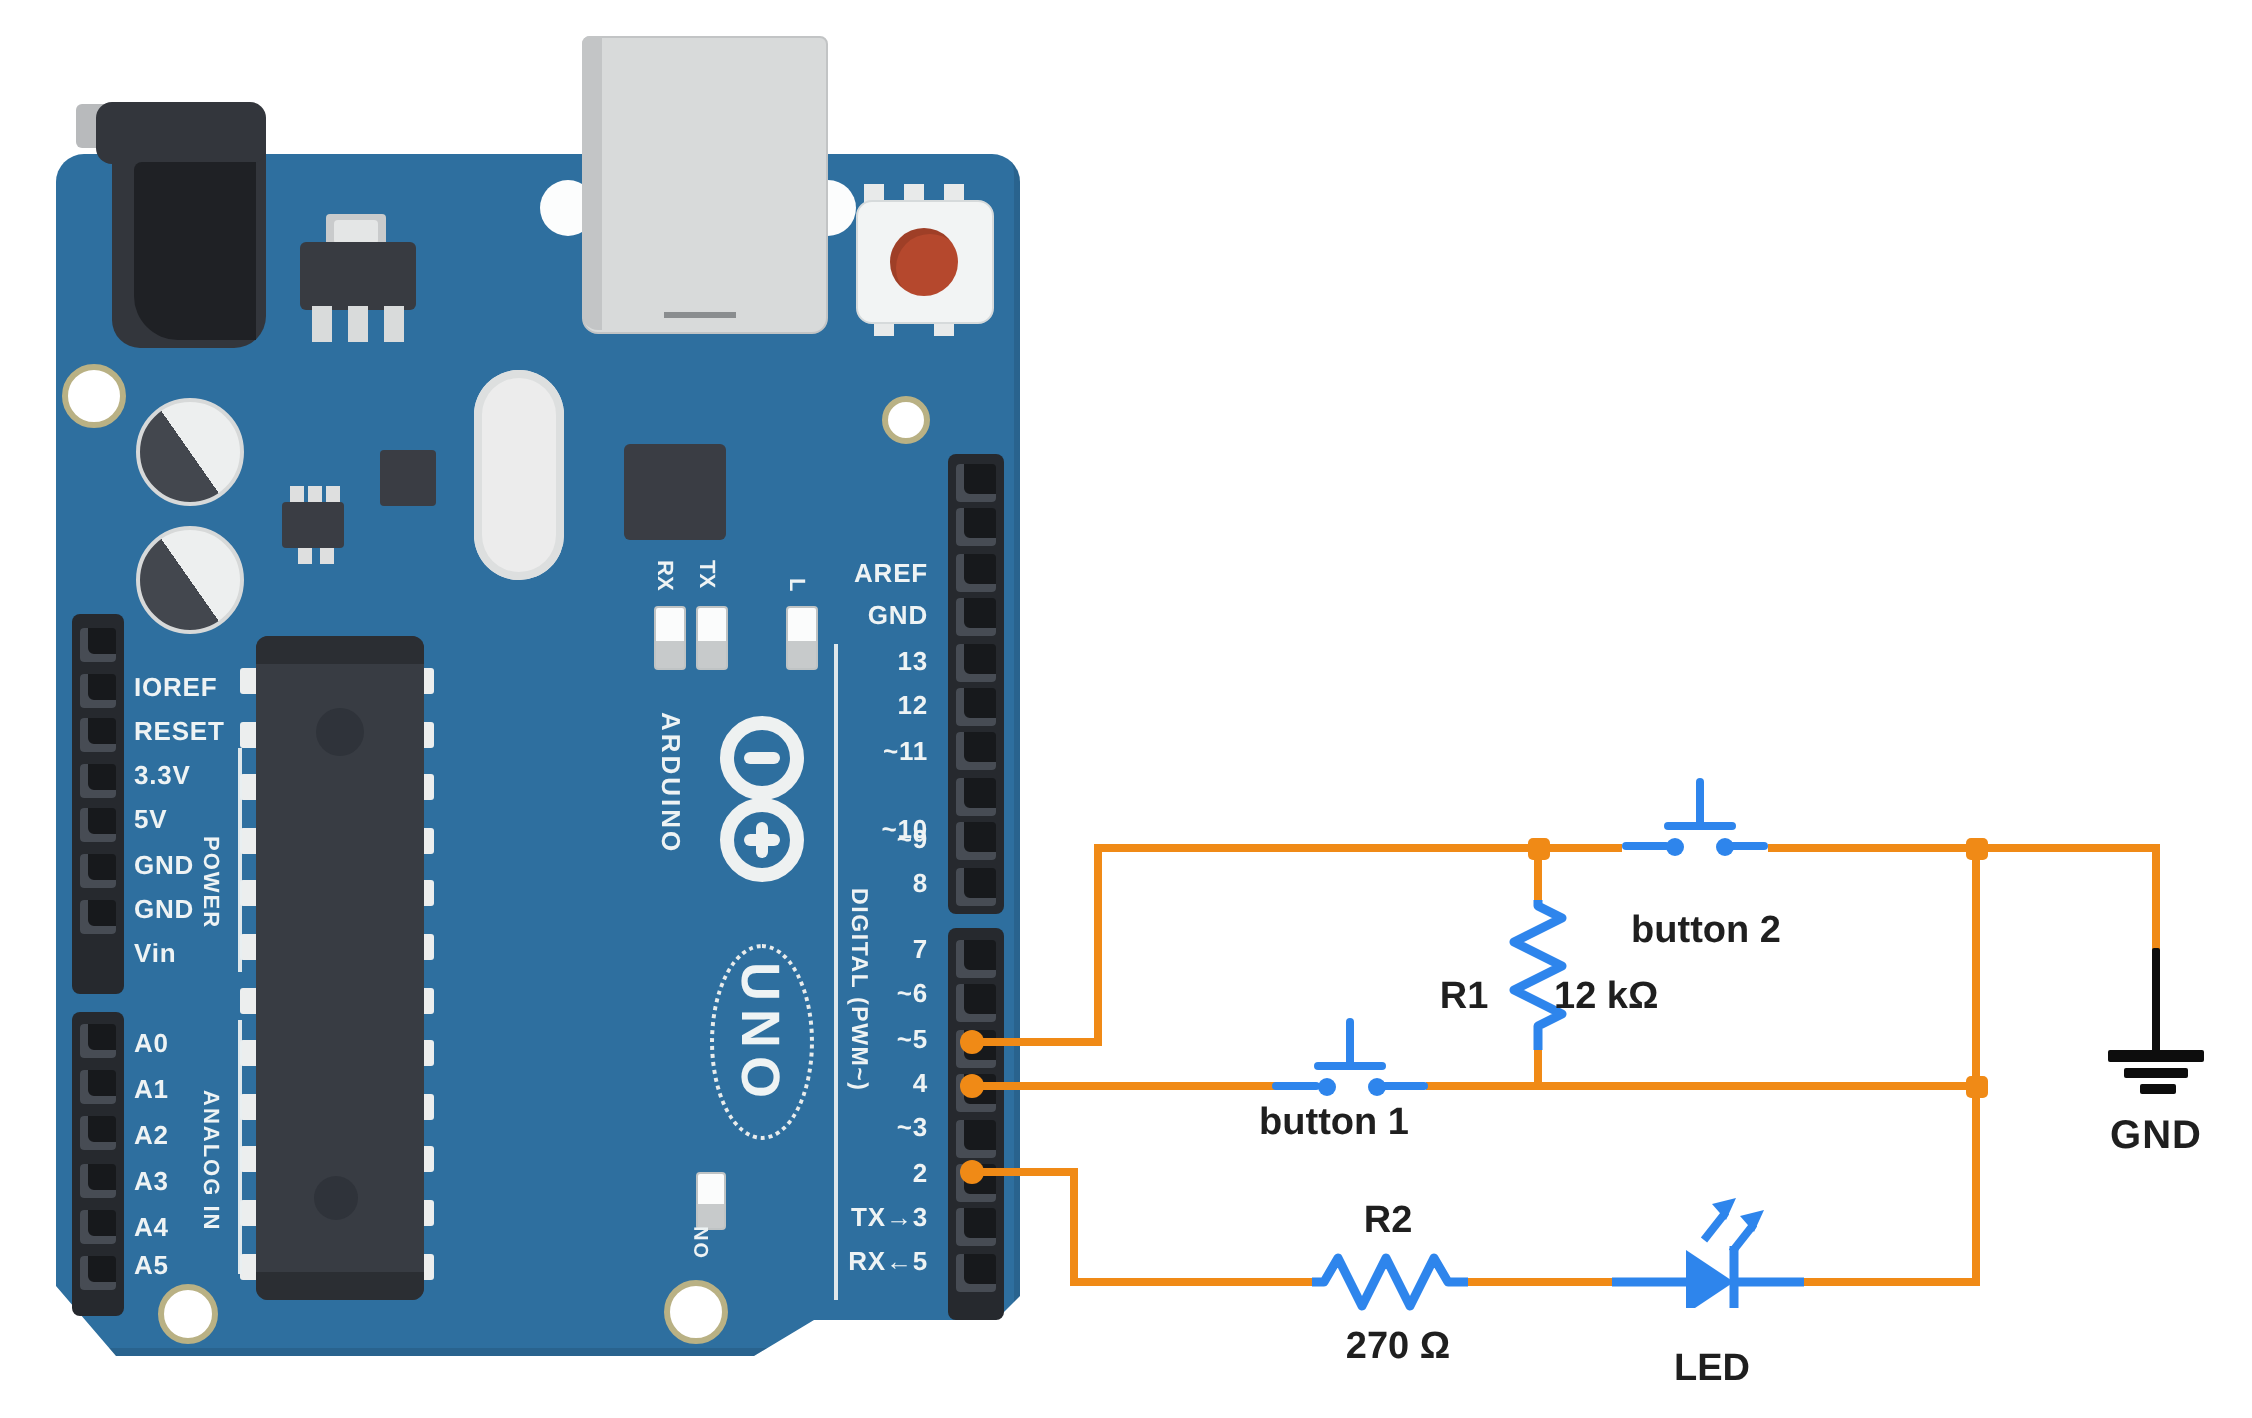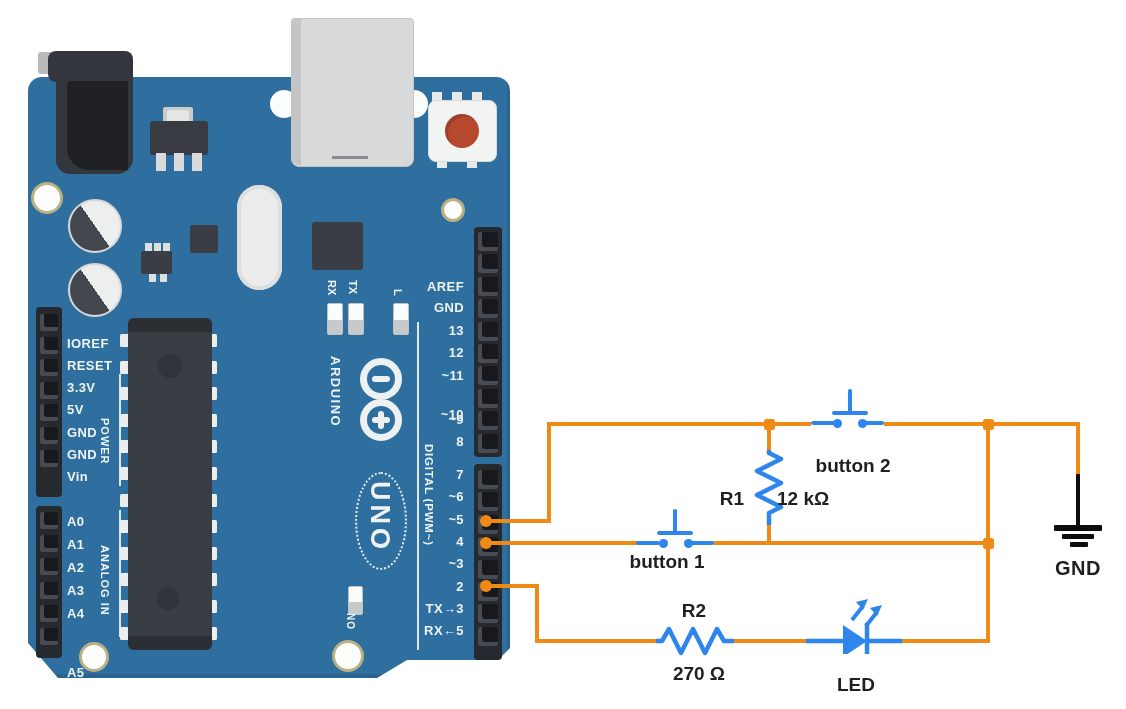--- a/index.html
+++ b/index.html
@@ -175,21 +175,21 @@
   <div class="blabel" style="left:67px;top:446px;">GND</div>
   <div class="blabel" style="left:67px;top:468px;">Vin</div>
   <div class="wline" style="left:119px;top:374px;height:112px;"></div>
   <div class="vtext" style="left:99px;top:418px;font-size:11px;letter-spacing:1px;">POWER</div>
 
   <div class="blabel" style="left:67px;top:513px;">A0</div>
   <div class="blabel" style="left:67px;top:536px;">A1</div>
   <div class="blabel" style="left:67px;top:559px;">A2</div>
   <div class="blabel" style="left:67px;top:582px;">A3</div>
   <div class="blabel" style="left:67px;top:605px;">A4</div>
-  <div class="blabel" style="left:67px;top:664px;">A5</div>
+  <div class="blabel" style="left:67px;top:624px;">A5</div>
   <div class="wline" style="left:119px;top:510px;height:127px;"></div>
   <div class="vtext" style="left:99px;top:545px;font-size:11px;letter-spacing:1px;">ANALOG IN</div>
 
   <div class="blabel rlabel" style="left:398px;top:278px;">AREF</div>
   <div class="blabel rlabel" style="left:398px;top:299px;">GND</div>
   <div class="blabel rlabel" style="left:398px;top:322px;">13</div>
   <div class="blabel rlabel" style="left:398px;top:344px;">12</div>
   <div class="blabel rlabel" style="left:398px;top:367px;">~11</div>
   <div class="blabel rlabel" style="left:398px;top:406px;">~10</div>
   <div class="blabel rlabel" style="left:398px;top:411px;">~9</div>

